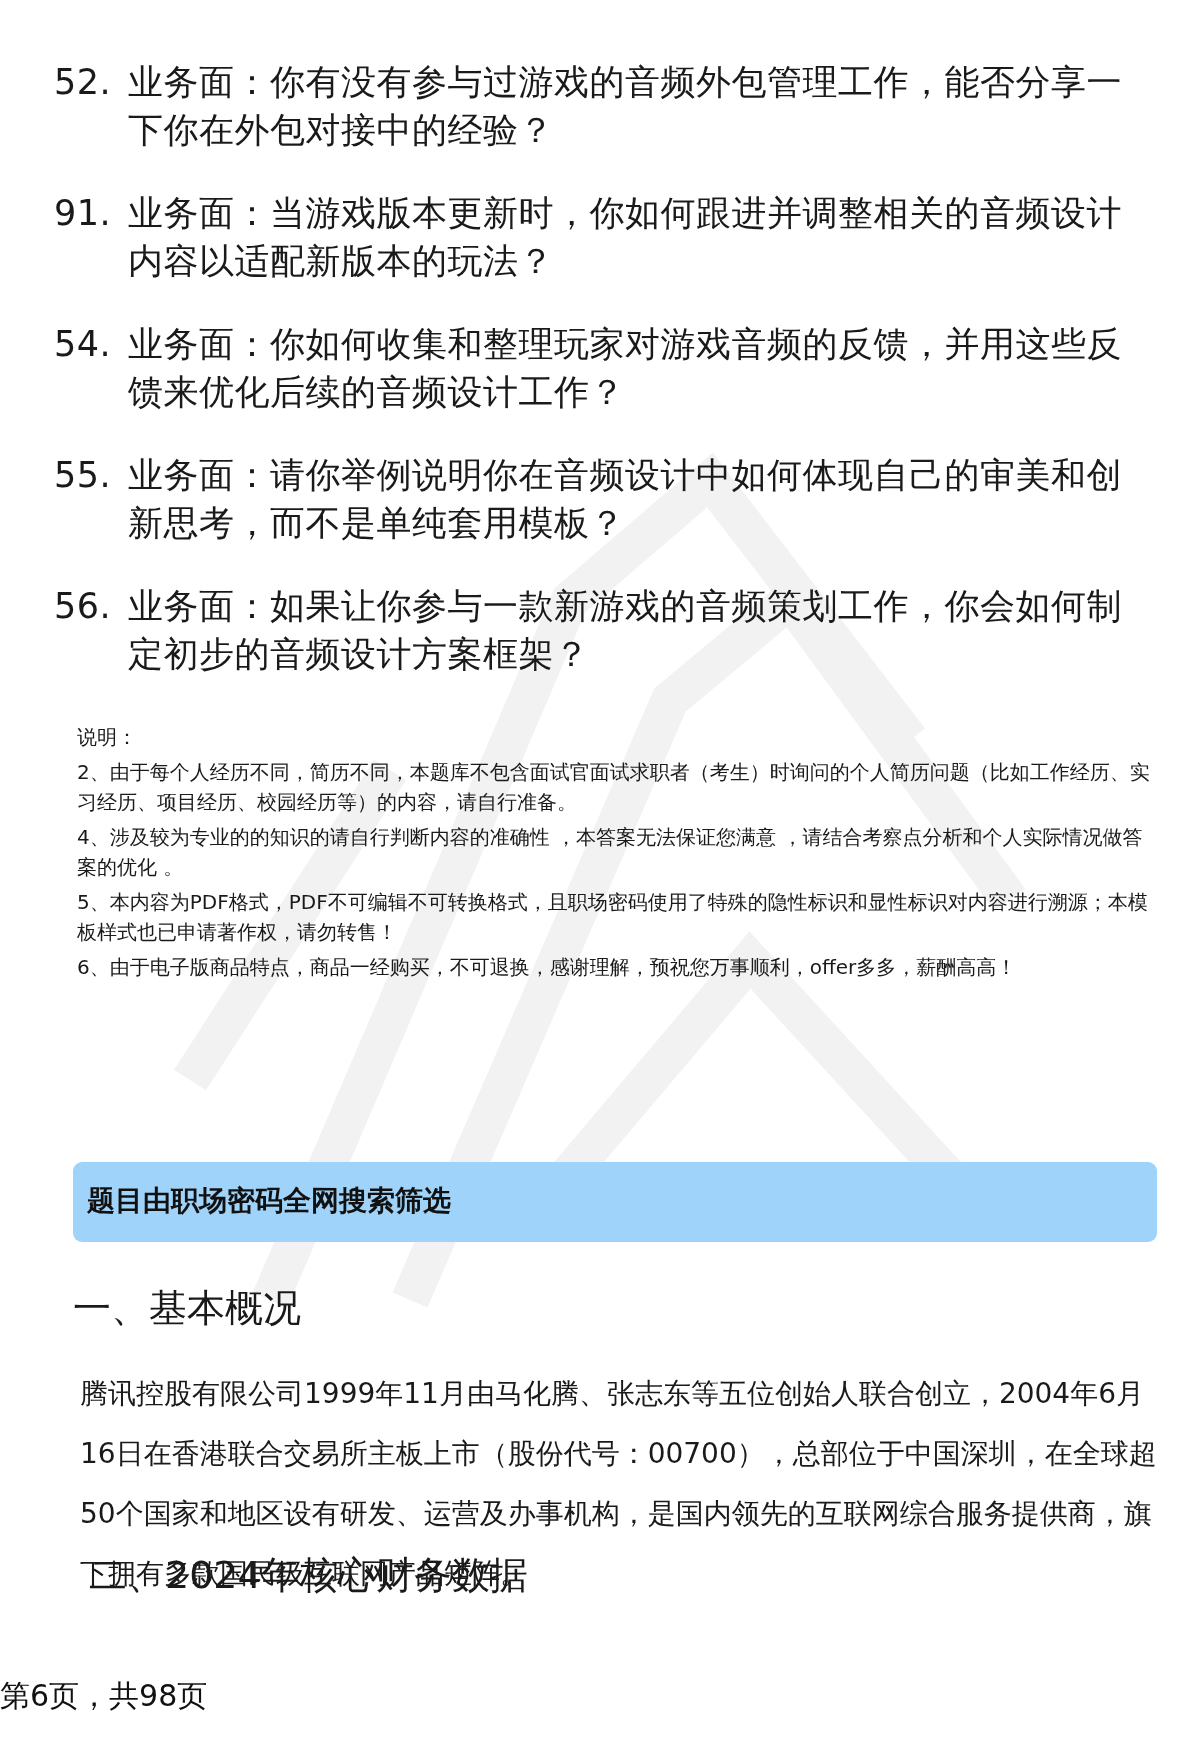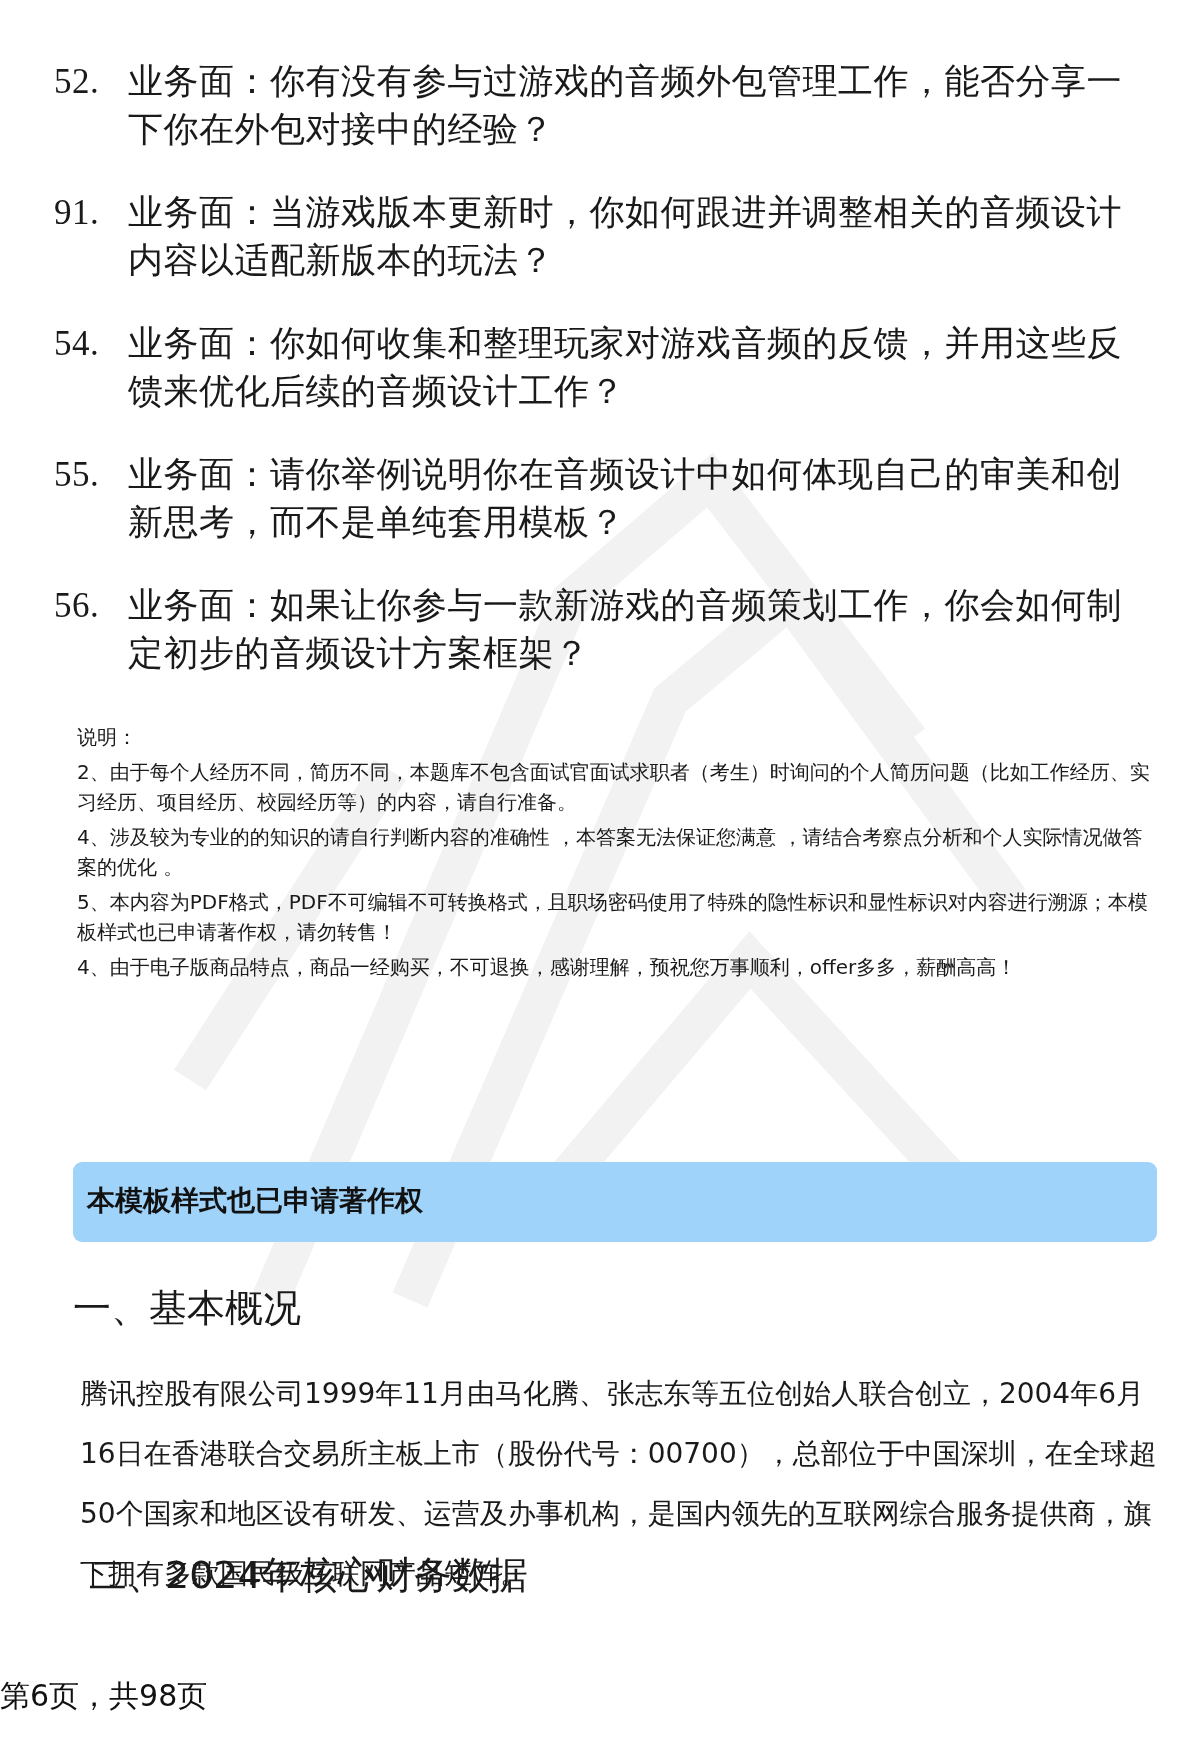--- a/index.html
+++ b/index.html
@@ -35,21 +35,20 @@
       width: 1200px;
     }
     .q-item {
       position: relative;
       padding-left: 128px;
       padding-right: 60px;
       font-size: 35px;
       line-height: 48px;
       margin-bottom: 35px;
       letter-spacing: 0.5px;
-      font-family: Liberation Serif, serif;
     }
     .q-num {
       position: absolute;
       left: 54px;
       top: 0;
     }
     .notes {
       position: absolute;
       left: 73px;
       top: 718px;
@@ -136,25 +135,25 @@
       <span class="q-num">56.</span>
       <span>业务面：如果让你参与一款新游戏的音频策划工作，你会如何制定初步的音频设计方案框架？</span>
     </div>
   </div>
 
   <div class="notes">
     <p>说明：</p>
     <p>2、由于每个人经历不同，简历不同，本题库不包含面试官面试求职者（考生）时询问的个人简历问题（比如工作经历、实习经历、项目经历、校园经历等）的内容，请自行准备。</p>
     <p>4、涉及较为专业的的知识的请自行判断内容的准确性 ，本答案无法保证您满意 ，请结合考察点分析和个人实际情况做答案的优化 。</p>
     <p>5、本内容为PDF格式，PDF不可编辑不可转换格式，且职场密码使用了特殊的隐性标识和显性标识对内容进行溯源；本模板样式也已申请著作权，请勿转售！</p>
-    <p>4、由于电子版商品特点，商品一经购买，不可退换，感谢理解，预祝您万事顺利，offer多多，薪酬高高！</p>
+    <p>6、由于电子版商品特点，商品一经购买，不可退换，感谢理解，预祝您万事顺利，offer多多，薪酬高高！</p>
   </div>
 
   <div class="section-banner">
-    <div class="section-banner-title">本模板样式也已申请著作权</div>
+    <div class="section-banner-title">题目由职场密码全网搜索筛选</div>
   </div>
 
   <div class="sub-heading" style="top:1283px;">一、基本概况</div>
 
   <div class="intro-body">腾讯控股有限公司1999年11月由马化腾、张志东等五位创始人联合创立，2004年6月16日在香港联合交易所主板上市（股份代号：00700），总部位于中国深圳，在全球超50个国家和地区设有研发、运营及办事机构，是国内领先的互联网综合服务提供商，旗下拥有多款国民级互联网产品矩阵。</div>
 
   <div class="sub-heading" style="top:1550px;margin-left:16px;">二、2024年核心财务数据</div>
 
   <div class="footer">第6页，共98页</div>
 

